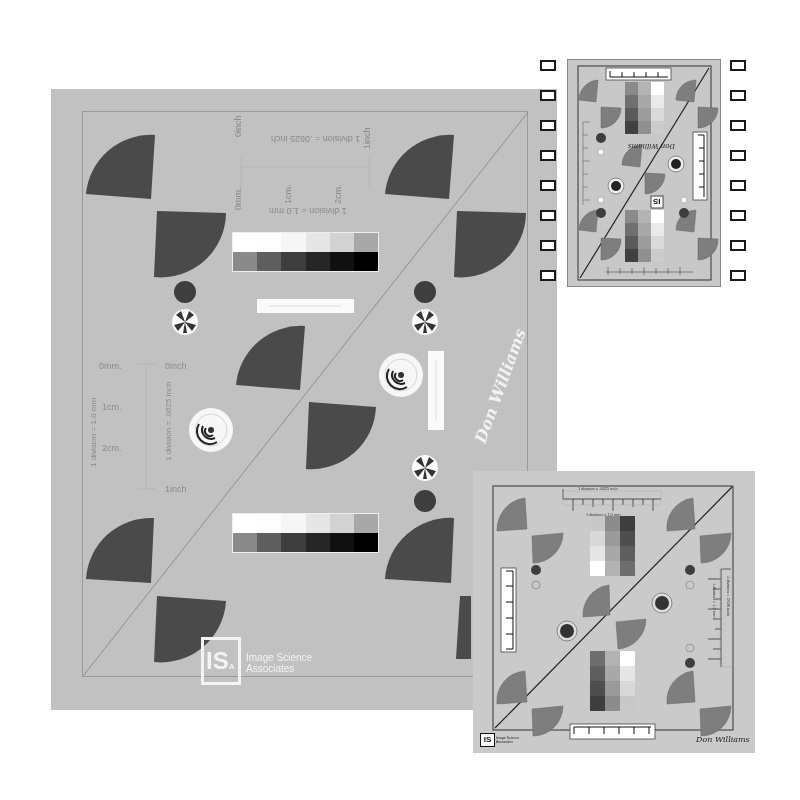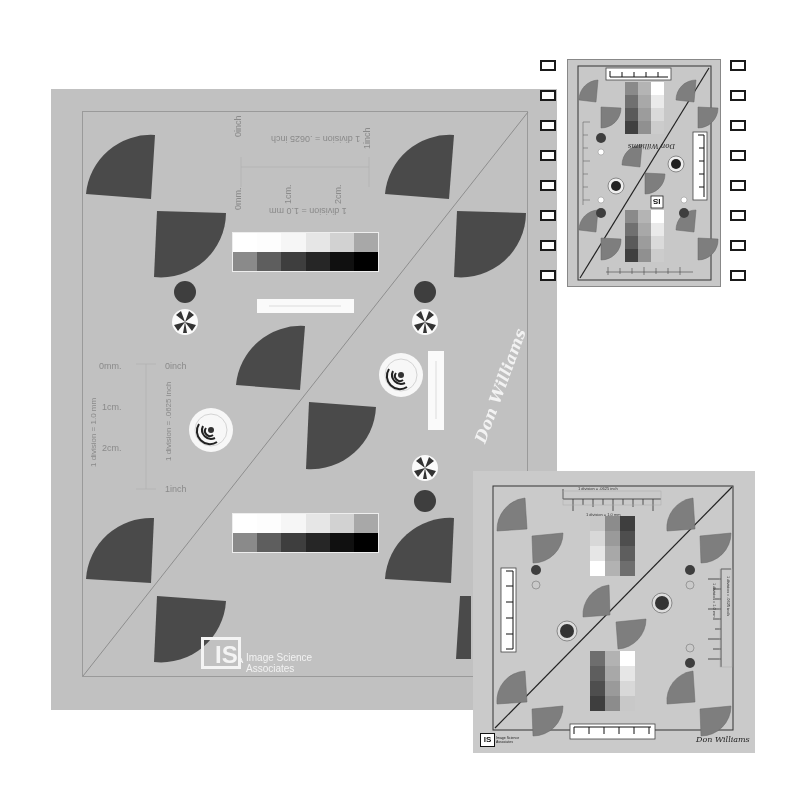--- a/index.html
+++ b/index.html
@@ -143,21 +143,21 @@
         <div class="step" style="flex:1;background:#5e5e5e"></div>
         <div class="step" style="flex:1;background:#3e3e3e"></div>
         <div class="step" style="flex:1;background:#262626"></div>
         <div class="step" style="flex:1;background:#101010"></div>
         <div class="step" style="flex:1;background:#000000"></div>
     </div>
   </div>
 
   <span class="abs" style="left:420px;top:350px;transform:rotate(-70deg);transform-origin:left top;color:#f2f2f2;font-family:'DejaVu Serif',serif;font-style:italic;font-weight:bold;font-size:16px;white-space:nowrap;">Don Williams</span>
 
-  <div class="abs logo-box" style="left:150px;top:548px;width:40px;height:32px;font-size:24px;line-height:30px;padding-left:11px;">
+  <div class="abs logo-box" style="left:150px;top:548px;width:40px;height:48px;font-size:24px;line-height:42px;padding-left:2px;">
     <span>IS</span><span style="font-size:8px;">A</span>
   </div>
   <div class="abs" style="left:195px;top:563px;color:#f2f2f2;font-size:10px;line-height:11px;">
     <div>Image Science</div>
     <div>Associates</div>
   </div>
 </div>
 
 <div class="abs" style="left:537px;top:57px;width:215px;height:230px;">
 

